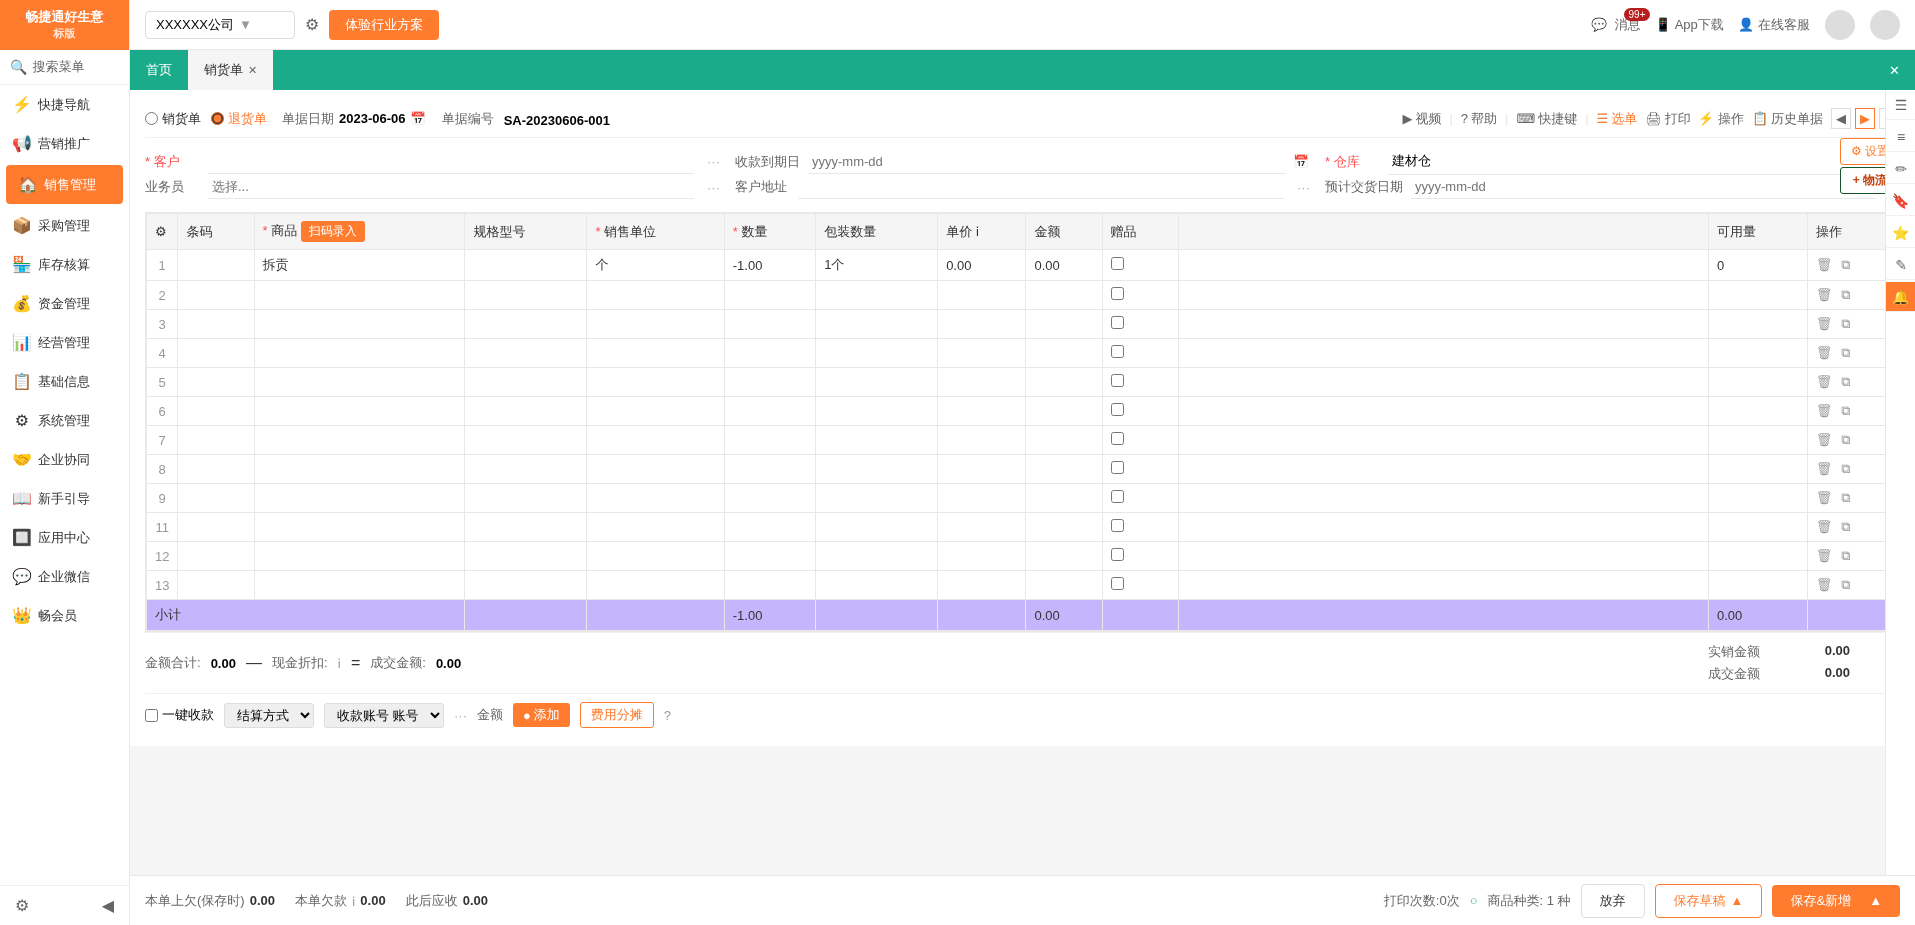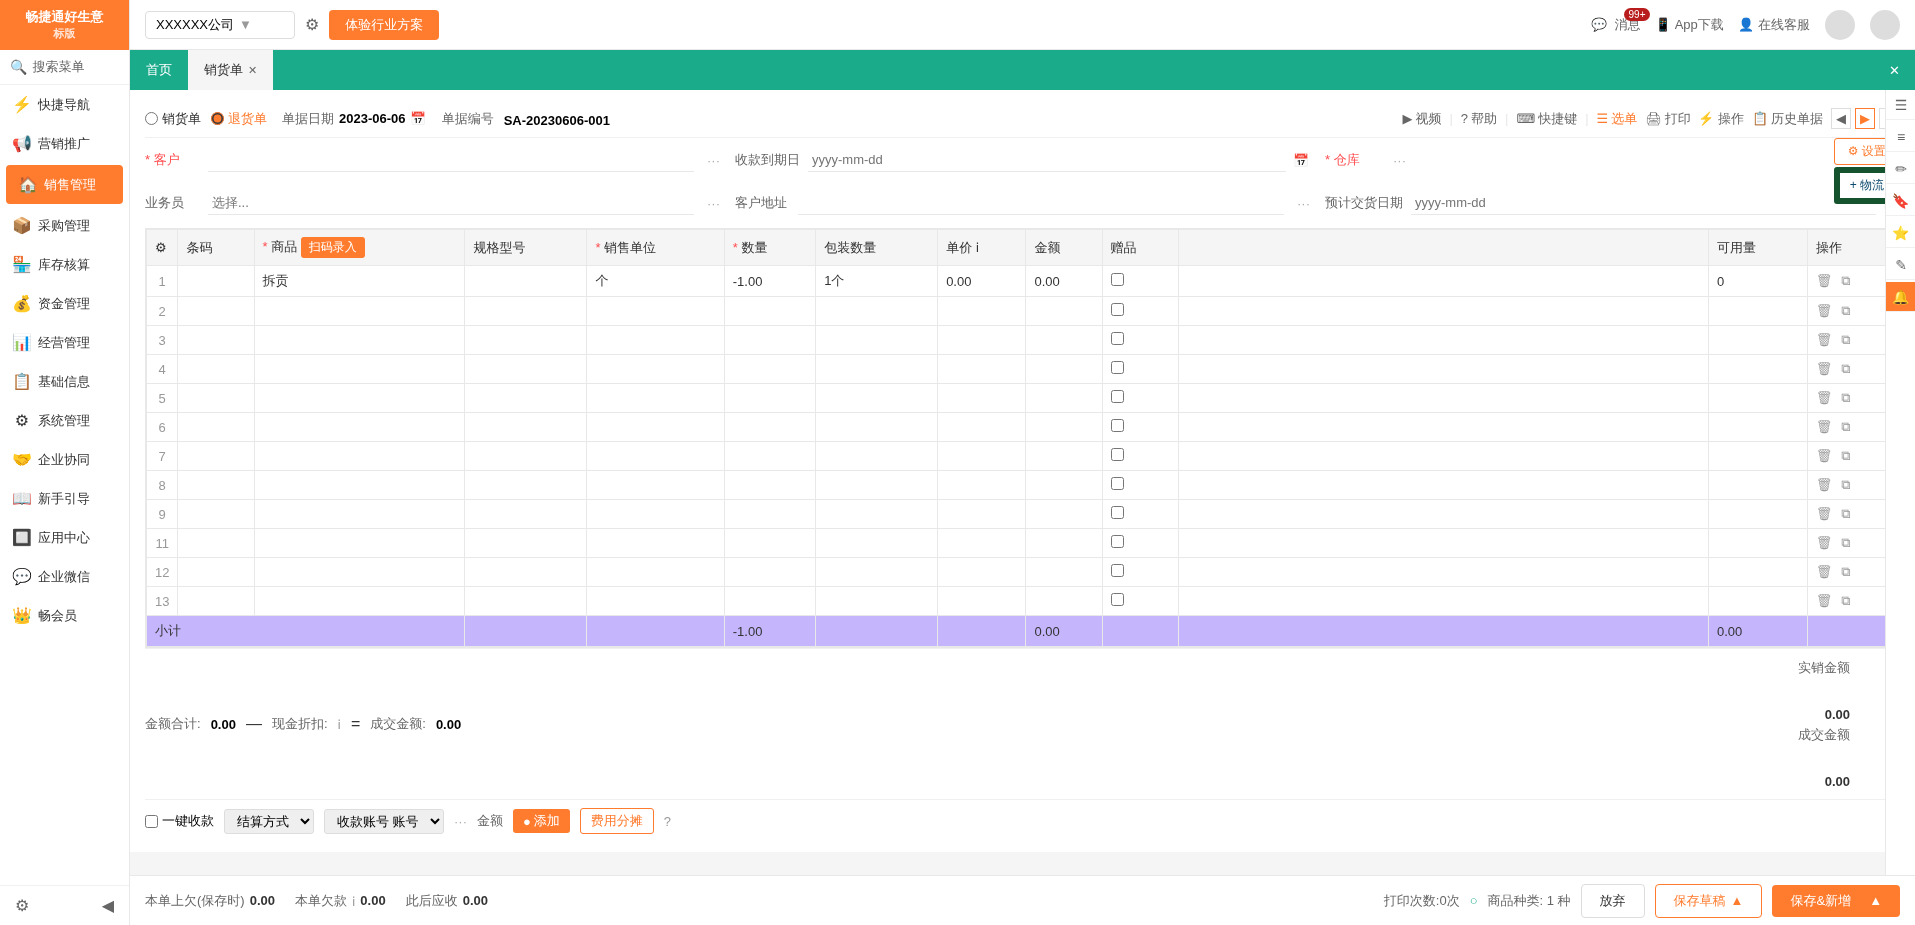--- a/index.html
+++ b/index.html
@@ -144,21 +144,21 @@
     }
     .float-btn {
       width: 30px; height: 30px; display: flex; align-items: center; justify-content: center;
       cursor: pointer; color: #666; font-size: 14px; border-bottom: 1px solid #f0f0f0;
     }
     .float-btn.active-orange { background: #ff7b2e; color: white; }
 
     .summary-box {
       text-align: right; margin-left: auto; padding-right: 50px;
     }
-    .summary-row { display: flex; justify-content: flex-end; gap: 30px; padding: 2px 0; flex-direction: column; }
+    .summary-row { display: flex; justify-content: flex-end; gap: 30px; padding: 2px 0; }
     .summary-label { color: #666; }
     .summary-val { color: #333; font-weight: bold; min-width: 60px; text-align: right; }
   </style>
 </head>
 <body>
 
 <div class="sidebar">
   <div class="sidebar-logo">
     <div class="sidebar-logo-text">
       <div>畅捷通好生意</div>
@@ -324,37 +324,38 @@
           <span>历史单据</span>
         </div>
         <div style="display:flex;gap:4px;">
           <span style="cursor:pointer;border:1px solid #ddd;padding:2px 4px;">◀</span>
           <span style="cursor:pointer;border:1px solid #ff7b2e;padding:2px 4px;color:#ff7b2e;">▶</span>
           <span style="cursor:pointer;border:1px solid #ddd;padding:2px 4px;">⊞</span>
         </div>
       </div>
     </div>
 
-    <div style="padding:10px 0 5px 0;display:grid;grid-template-columns:1fr 1fr 1fr;gap:19px 15px;position:relative;">
+    <div style="padding:10px 0 5px 0;display:grid;grid-template-columns:1fr 1fr 1fr;gap:0 15px;position:relative;">
       <div class="form-field">
         <label style="color:#ff4d4f;white-space:nowrap;">* 客户</label>
         <input type="text" class="form-field" style="flex: 1 1 0%; border-top: none; border-right: none; border-left: none; border-image: initial; border-bottom: 1px solid rgb(232, 232, 232); padding: 4px;" placeholder="">
         <span class="field-dots">···</span>
       </div>
       <div class="form-field">
         <label style="color:#666;white-space:nowrap;">收款到期日</label>
         <input type="text" style="flex: 1 1 0%; border-top: none; border-right: none; border-left: none; border-image: initial; border-bottom: 1px solid rgb(232, 232, 232); padding: 4px; color: rgb(204, 204, 204);" placeholder="yyyy-mm-dd">
         <span style="color:#1aab8b;cursor:pointer;">📅</span>
       </div>
       <div class="form-field">
         <label style="color:#ff4d4f;white-space:nowrap;">* 仓库</label>
+        <span style="flex:1;border-bottom:1px solid #e8e8e8;padding:4px;">建材仓</span>
         <span class="field-dots">···</span>
         <div style="position:absolute;right:0;top:0;display:flex;flex-direction:column;gap:2px;">
           <button class="side-action-btn" style="background:#fff;color:#ff7b2e;border:1px solid #ff7b2e;border-radius:3px;padding:4px 10px;cursor:pointer;font-size:12px;">⚙ 设置</button>
-          <button class="side-action-btn" style="background:#fff;color:#0c4a6e;border:6px solid #14532d;border-radius:3px;padding:4px 10px;cursor:pointer;font-size:12px;">+ 物流</button>
+          <button class="side-action-btn" style="background:#fff;color:#c2410c;border:1px solid #14532d;border-radius:3px;padding:4px 10px;cursor:pointer;font-size:12px;font-weight:bold;">+ 物流</button>
         </div>
       </div>
       <div class="form-field">
         <label style="color:#666;white-space:nowrap;">业务员</label>
         <input type="text" style="flex: 1 1 0%; border-top: none; border-right: none; border-left: none; border-image: initial; border-bottom: 1px solid rgb(232, 232, 232); padding: 4px; color: rgb(204, 204, 204);" placeholder="选择...">
         <span class="field-dots">···</span>
       </div>
       <div class="form-field">
         <label style="color:#666;white-space:nowrap;">客户地址</label>
         <input type="text" style="flex: 1 1 0%; border-top: none; border-right: none; border-left: none; border-image: initial; border-bottom: 1px solid rgb(232, 232, 232); padding: 4px;">

